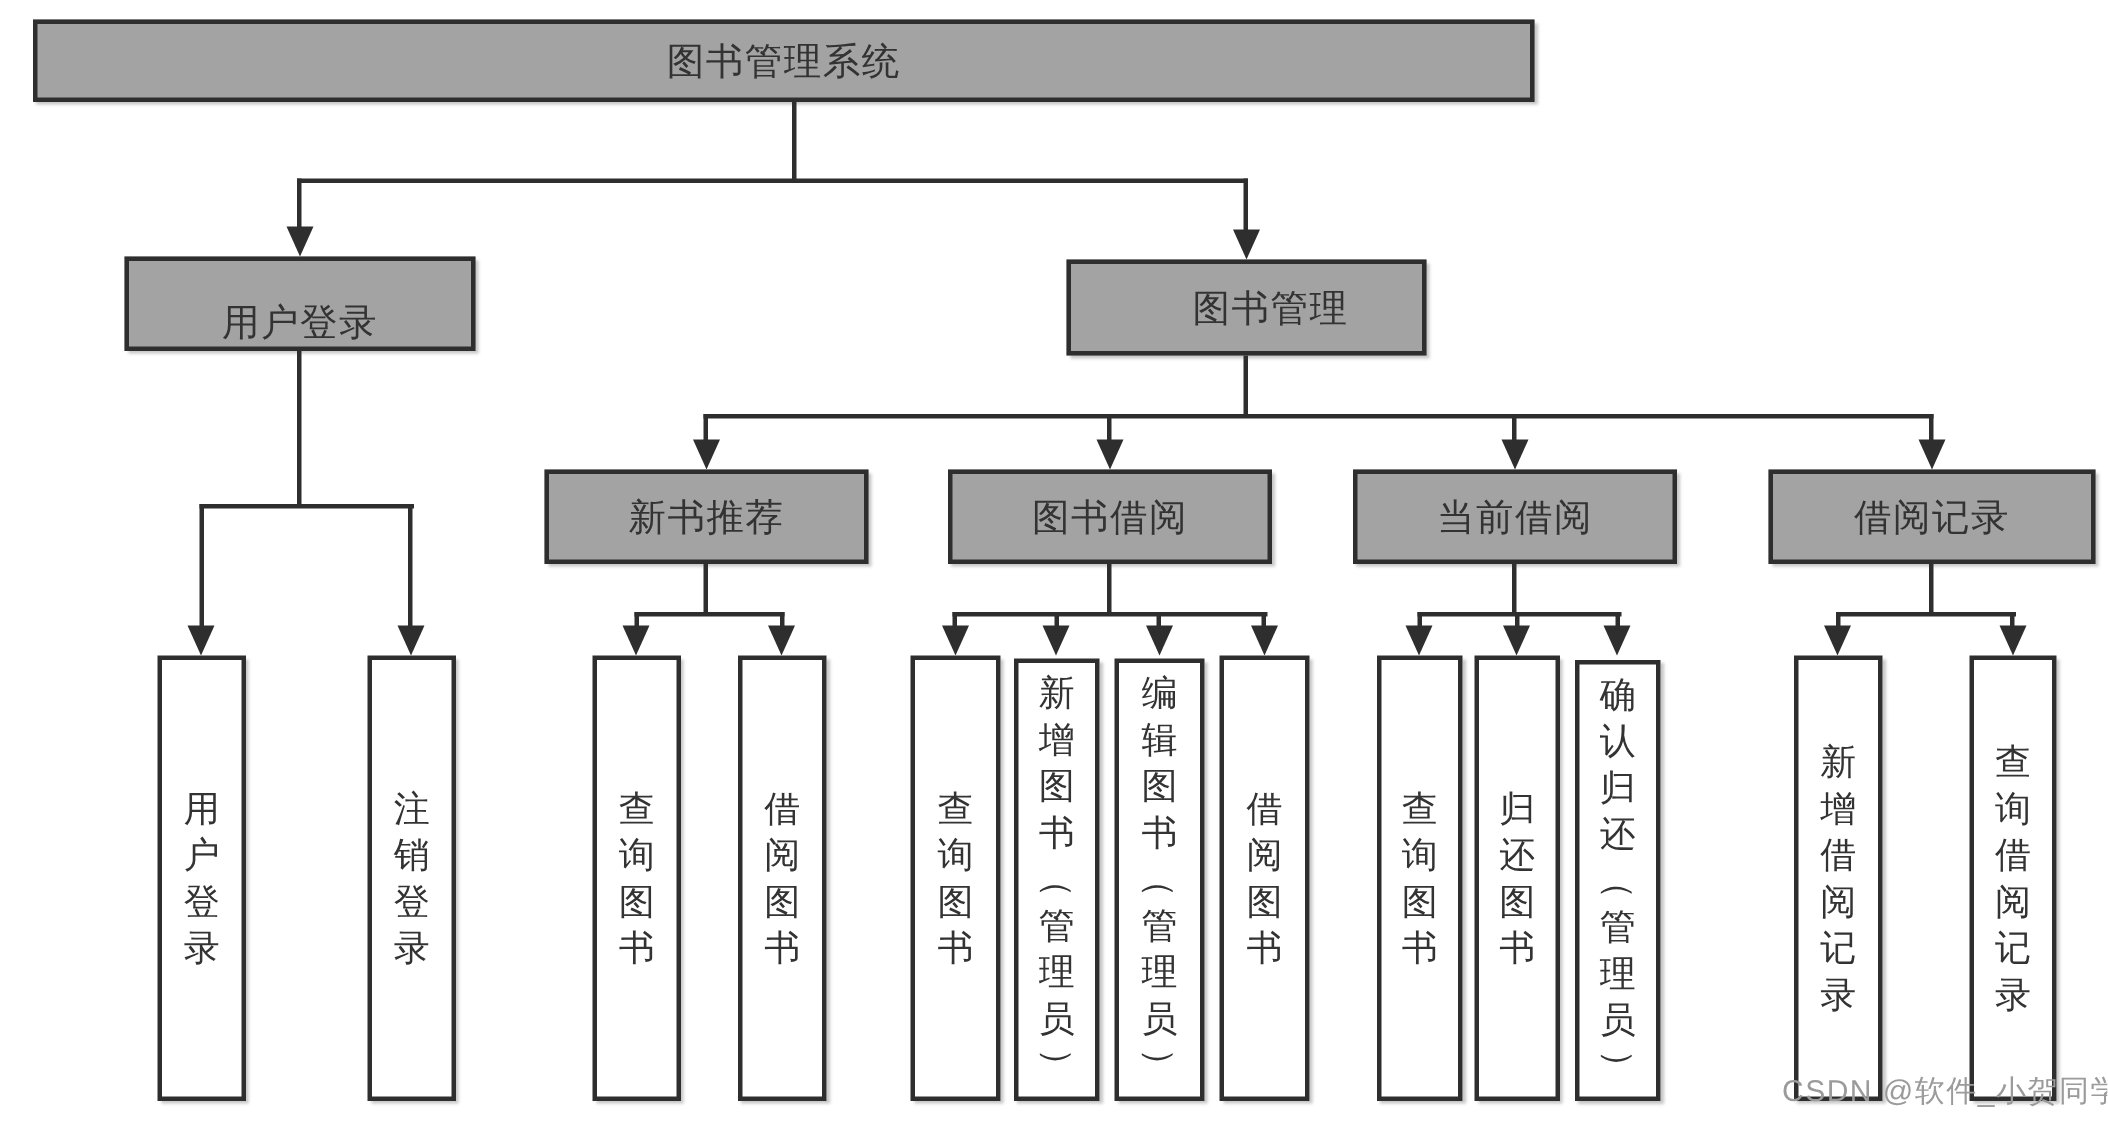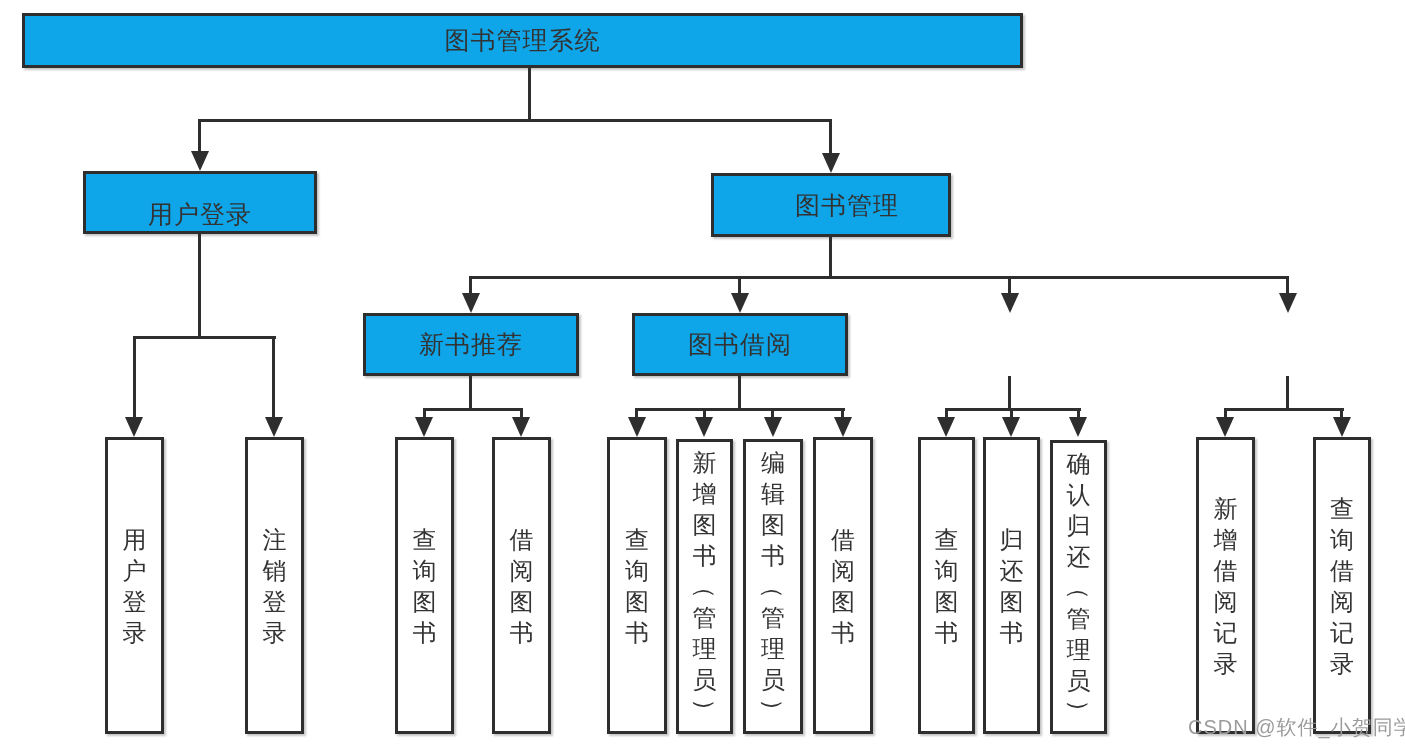--- a/index.html
+++ b/index.html
@@ -1,21 +1,21 @@
 <!DOCTYPE html>
 <html><head>
 <meta charset="utf-8">
 <style>
   html,body{margin:0;padding:0;background:#ffffff;}
   #stage{
     position:relative;width:1405px;height:747px;background:#ffffff;overflow:hidden;
     font-family:"Liberation Sans","DejaVu Sans",sans-serif;color:#333333;
   }
   .node{
-    position:absolute;background:#0ea5e9;border:3px solid #2e2e2e;box-sizing:border-box;
+    position:absolute;background:#a3a3a3;border:3px solid #2e2e2e;box-sizing:border-box;
     display:flex;align-items:center;justify-content:center;
     box-shadow:2px 2px 2px rgba(90,90,90,0.35);
   }
   .node .lbl{font-size:25px;letter-spacing:1px;white-space:nowrap;}
   .vnode{
     position:absolute;background:#ffffff;border:3px solid #2e2e2e;box-sizing:border-box;
     display:flex;flex-direction:column;align-items:center;justify-content:center;
     box-shadow:2px 2px 2px rgba(90,90,90,0.35);
   }
   .vchar{display:block;font-size:24px;height:31px;line-height:31px;text-align:center;}
@@ -73,20 +73,26 @@
   <div class="ah" style="left:1001px;top:293px;"></div>
   <div class="v" style="left:1286px;top:276px;height:20px;"></div>
   <div class="ah" style="left:1279px;top:293px;"></div>
 
   <div class="node" style="left:363px;top:313px;width:216px;height:63px;">
     <span class="lbl">新书推荐</span>
   </div>
   <div class="node" style="left:632px;top:313px;width:216px;height:63px;">
     <span class="lbl">图书借阅</span>
   </div>
+  <div class="node" style="left:902px;top:313px;width:216px;height:63px;">
+    <span class="lbl">当前借阅</span>
+  </div>
+  <div class="node" style="left:1179px;top:313px;width:218px;height:63px;">
+    <span class="lbl">借阅记录</span>
+  </div>
 
   <div class="v" style="left:469px;top:376px;height:34px;"></div>
   <div class="h" style="left:423px;top:408px;width:100px;"></div>
   <div class="v" style="left:423px;top:408px;height:14px;"></div>
   <div class="ah" style="left:415px;top:417px;"></div>
   <div class="v" style="left:520px;top:408px;height:14px;"></div>
   <div class="ah" style="left:512px;top:417px;"></div>
 
   <div class="v" style="left:738px;top:376px;height:34px;"></div>
   <div class="h" style="left:635px;top:408px;width:210px;"></div>

